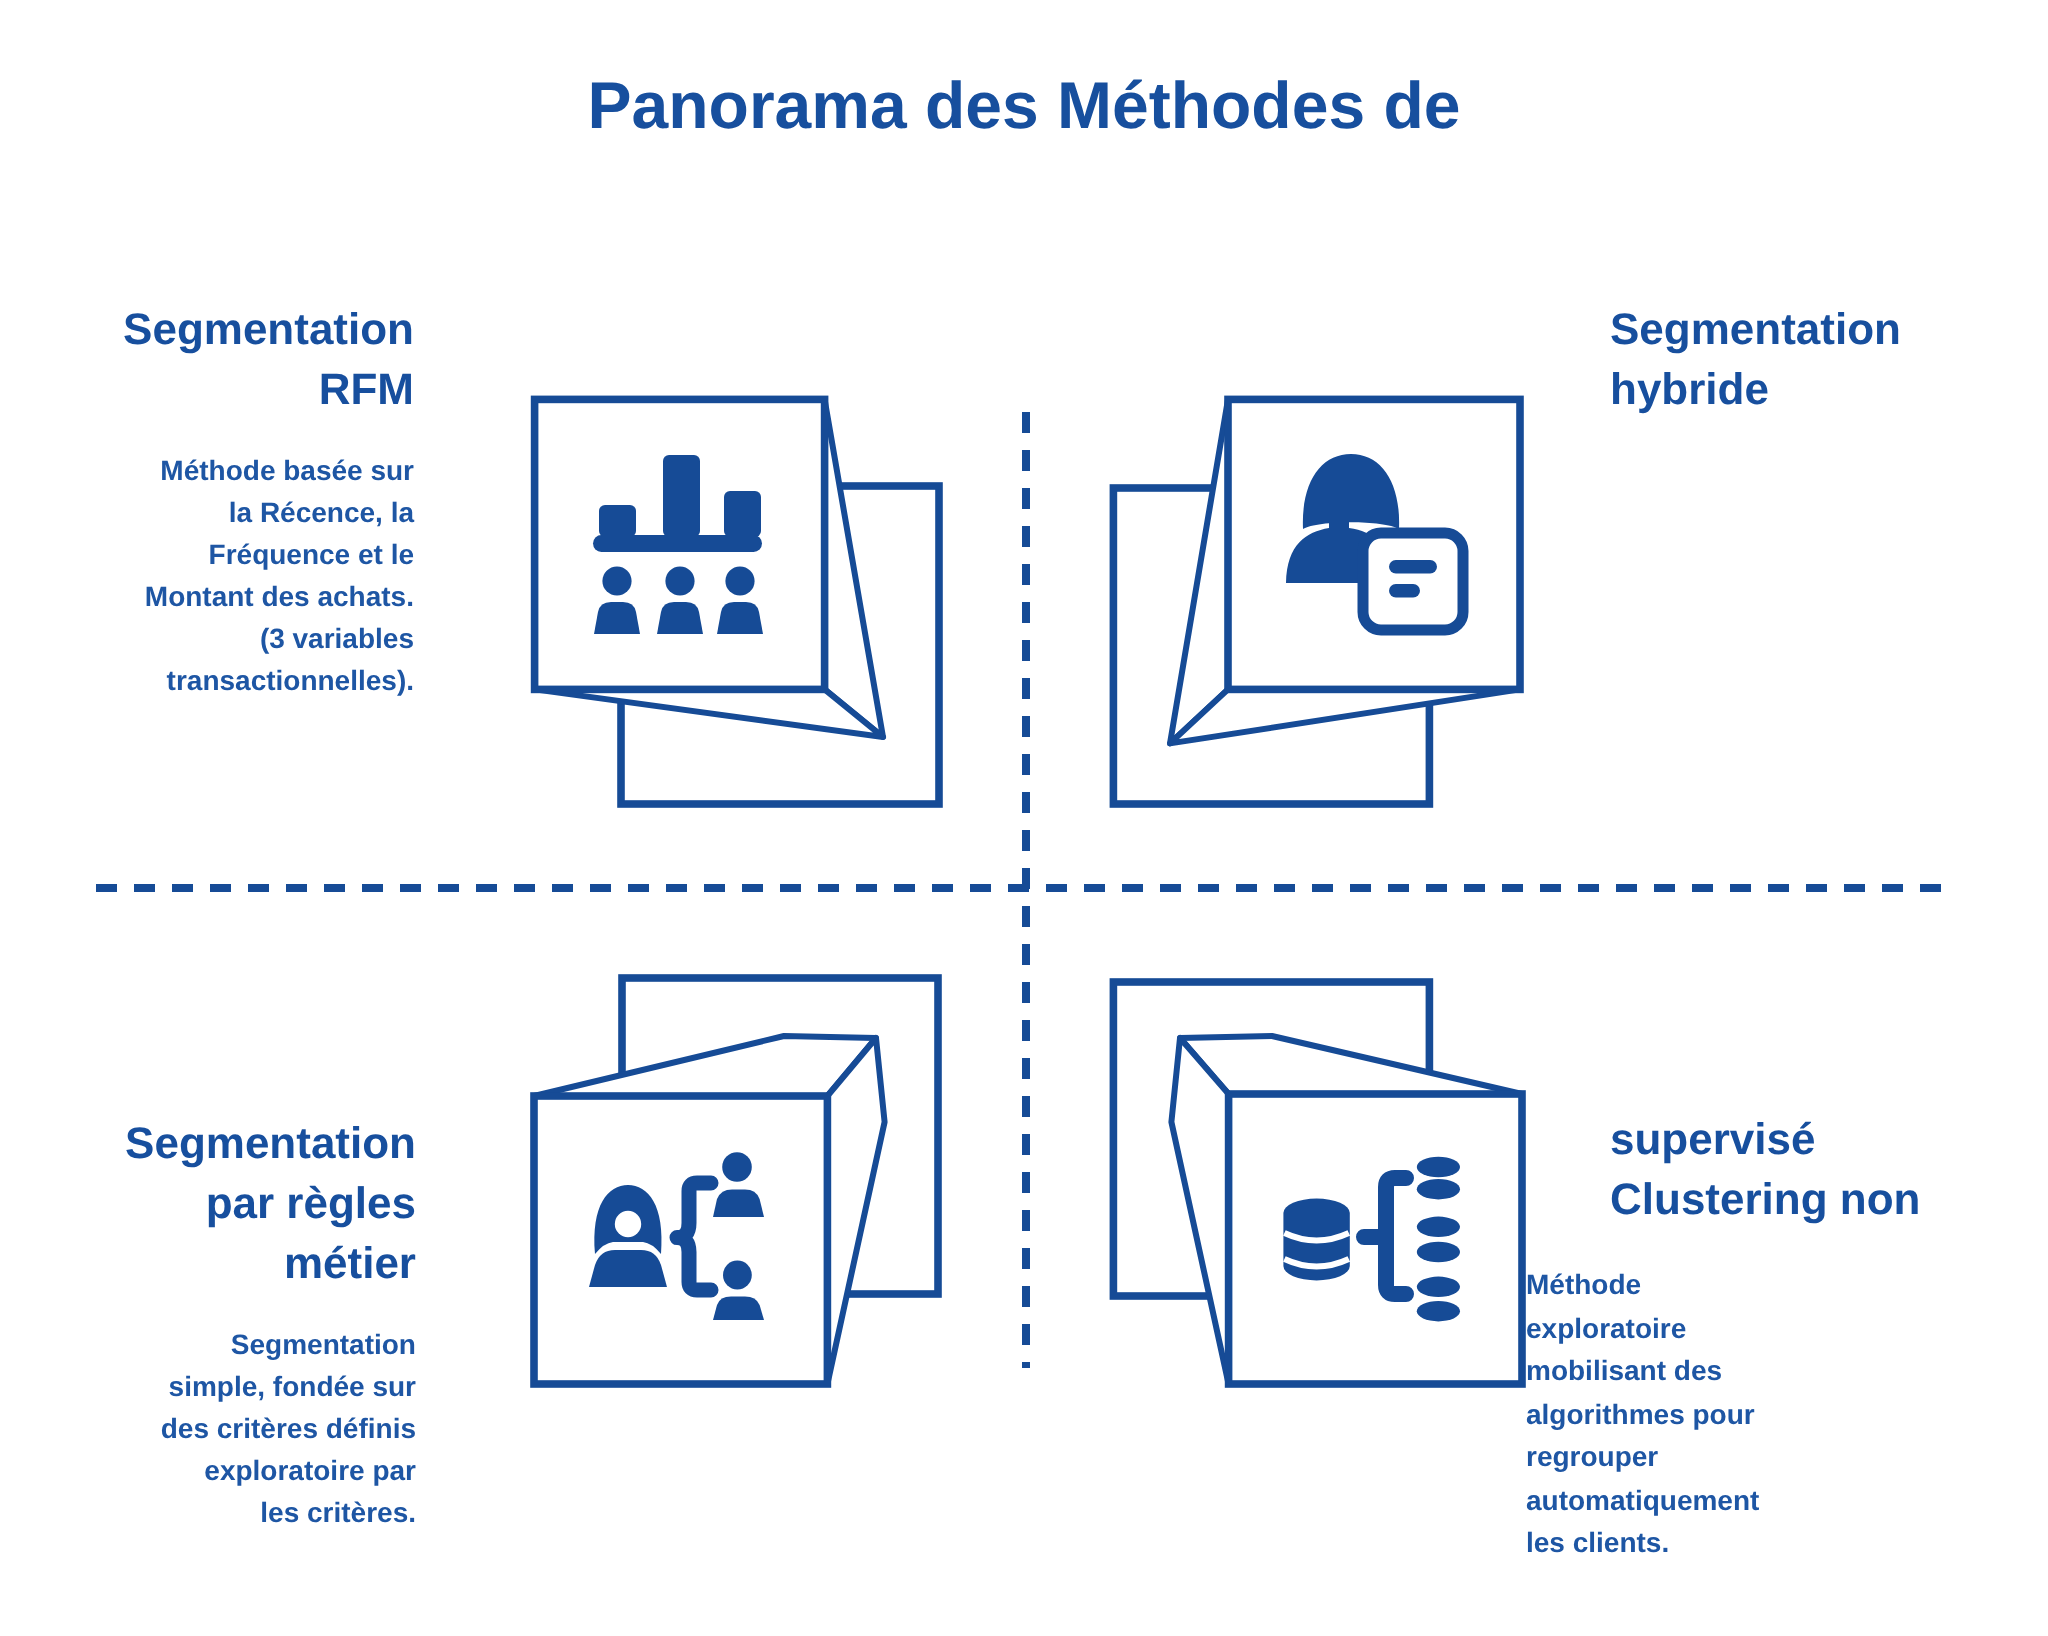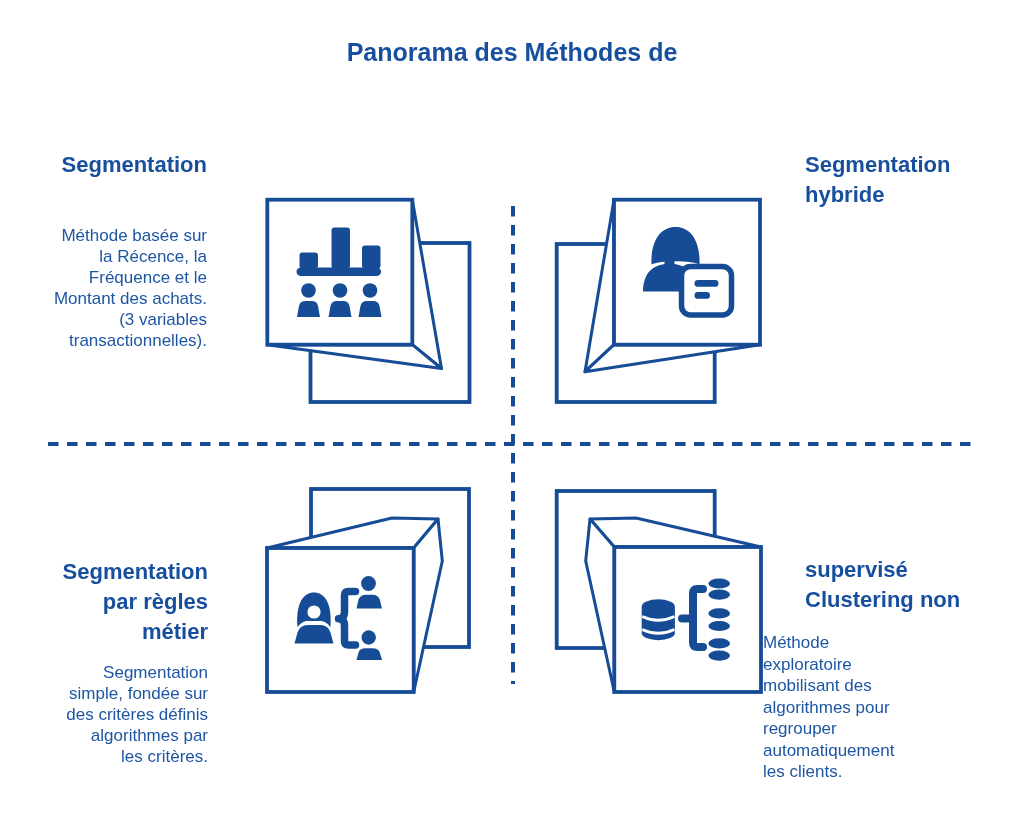--- a/index.html
+++ b/index.html
@@ -15,25 +15,25 @@
   svg.diagram{position:absolute;left:0;top:0;width:1024px;height:818px;display:block;}
   .sq{fill:#fff;stroke:var(--graphic-blue);stroke-width:3.8;}
   .wing{fill:#fff;stroke:var(--graphic-blue);stroke-width:3;stroke-linejoin:round;}
   .fg{fill:var(--graphic-blue);}
   .stroke-g{stroke:var(--graphic-blue);fill:none;stroke-linecap:round;stroke-linejoin:round;}
   .dash{stroke:var(--graphic-blue);stroke-width:4;stroke-dasharray:10.5 8.5;fill:none;}
 
   .title{
     position:absolute;top:34px;left:0;width:1024px;
     text-align:center;color:var(--heading-blue);
-    font-size:25px;font-weight:700;line-height:37px;
+    font-size:33px;font-weight:700;line-height:37px;
   }
   .qblock{position:absolute;white-space:nowrap;margin-top:12px;}
   .qhead{color:var(--heading-blue);font-size:22px;font-weight:700;line-height:30px;}
-  .qbody{color:var(--body-blue);font-size:17px;font-weight:400;line-height:21px;}
+  .qbody{color:var(--body-blue);font-size:14px;font-weight:700;line-height:21px;}
   .align-r{text-align:right;}
   .align-l{text-align:left;}
   .tl-head{top:138px;right:817px;}
   .tl-body{top:213px;right:817px;}
   .tr-head{top:138px;left:805px;}
   .tr-body{top:213px;left:805px;}
   .bl-head{top:545px;right:816px;}
   .bl-body{top:650px;right:816px;}
   .br-head{top:543px;left:805px;}
   .br-body{top:620px;left:763px;line-height:21.5px;}
@@ -117,20 +117,21 @@
       </g>
     </g>
   </svg>
 
   <div class="title">
       <div>Panorama des Méthodes de</div>
     </div>
 
   <div class="qblock qhead align-r tl-head">
       <div>Segmentation</div>
+      <div>RFM</div>
     </div>
   <div class="qblock qbody align-r tl-body">
       <div>Méthode basée sur</div>
       <div>la Récence, la</div>
       <div>Fréquence et le</div>
       <div>Montant des achats.</div>
       <div>(3 variables</div>
       <div>transactionnelles).</div>
     </div>
 
@@ -141,21 +142,21 @@
 
   <div class="qblock qhead align-r bl-head">
       <div>Segmentation</div>
       <div>par règles</div>
       <div>métier</div>
     </div>
   <div class="qblock qbody align-r bl-body">
       <div>Segmentation</div>
       <div>simple, fondée sur</div>
       <div>des critères définis</div>
-      <div>algorithmes par</div>
+      <div>exploratoire par</div>
       <div>les critères.</div>
     </div>
 
   <div class="qblock qhead align-l br-head">
       <div>supervisé</div>
       <div>Clustering non</div>
     </div>
   <div class="qblock qbody align-l br-body">
       <div>Méthode</div>
       <div>exploratoire</div>

